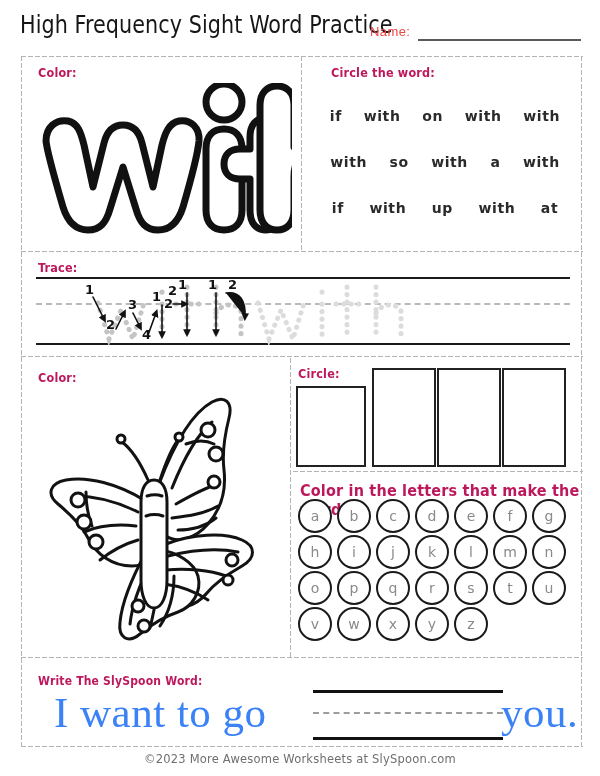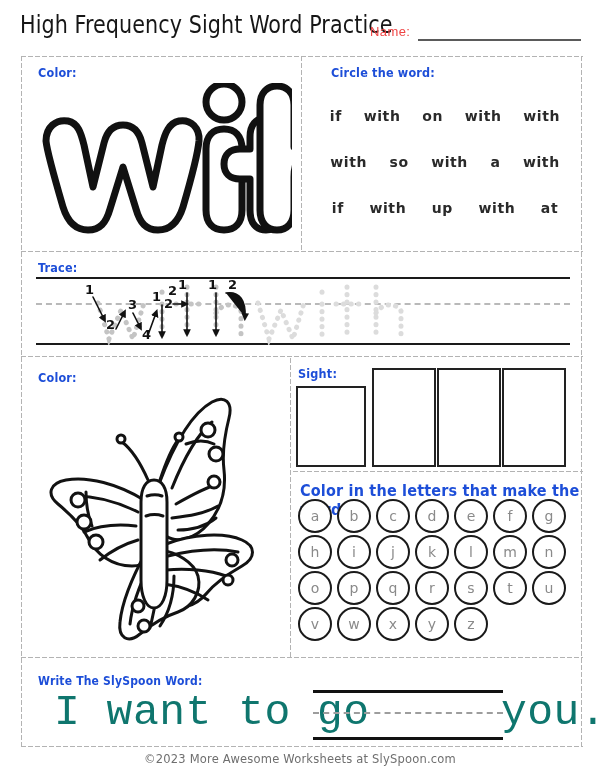--- a/index.html
+++ b/index.html
@@ -64,21 +64,21 @@
     width: 163px; height: 2px;
     background: #5a5a5a;
   }
 
   
   .panel-label {
     position: absolute;
     font-size: 12.5px;
     font-weight: bold;
     letter-spacing: 0.2px;
-    color: #1d4ed8;
+    color: #be185d;
     font-family: "DejaVu Sans Condensed", "Liberation Sans Narrow", "Liberation Sans", sans-serif;
   }
 
   
   #color-word-panel { position: absolute; left: 20px; top: 55px; width: 280px; height: 197px; }
   #bubble-word {
     position: absolute;
     left: 10px; top: 28px;
     width: 262px; height: 160px;
   }
@@ -162,22 +162,22 @@
   #missing-label { left: 18px; top: 8px; font-size: 12px; }
   #sentence {
     position: absolute;
     left: 16px; top: 22px;
     width: 540px; height: 54px;
   }
   .sentence-text {
     position: absolute;
     font-size: 43px;
     font-weight: 300;
-    color: #0f766e;
-    font-family: Liberation Mono, monospace;
+    color: #3b82f6;
+    font-family: Liberation Serif, serif;
     white-space: nowrap;
     letter-spacing: 0.5px;
   }
   #sentence-start { left: 18px; top: 0px; }
   #sentence-end { left: 465px; top: 0px; }
   #blank-rule { position: absolute; left: 277px; top: 2px; width: 190px; height: 52px; }
   .blank-solid { position: absolute; left: 0; width: 100%; height: 2.5px; background: #111; }
   .blank-dashed { position: absolute; left: 0; width: 100%; height: 0; border-top: 2px dashed #9d9d9d; }
 
   
@@ -461,21 +461,21 @@
         <circle cx="206" cy="176" r="6"></circle>
         <circle cx="202" cy="196" r="5"></circle>
         <circle cx="112" cy="222" r="6"></circle>
         <circle cx="118" cy="242" r="6"></circle>
       </g>
     </svg>
   </div>
 </div>
 
 <div id="write-panel">
-  <div class="panel-label" style="left:6px; top:6px;">Sight:</div>
+  <div class="panel-label" style="left:6px; top:6px;">Circle:</div>
 
   <div class="write-box" id="write-box-0"></div>
   <div class="write-box" id="write-box-1"></div>
   <div class="write-box" id="write-box-2"></div>
   <div class="write-box" id="write-box-3"></div>
 </div>
 
 <div id="alphabet-panel">
   <div class="panel-label" id="alphabet-title">Color in the letters that make the word:</div>
 

